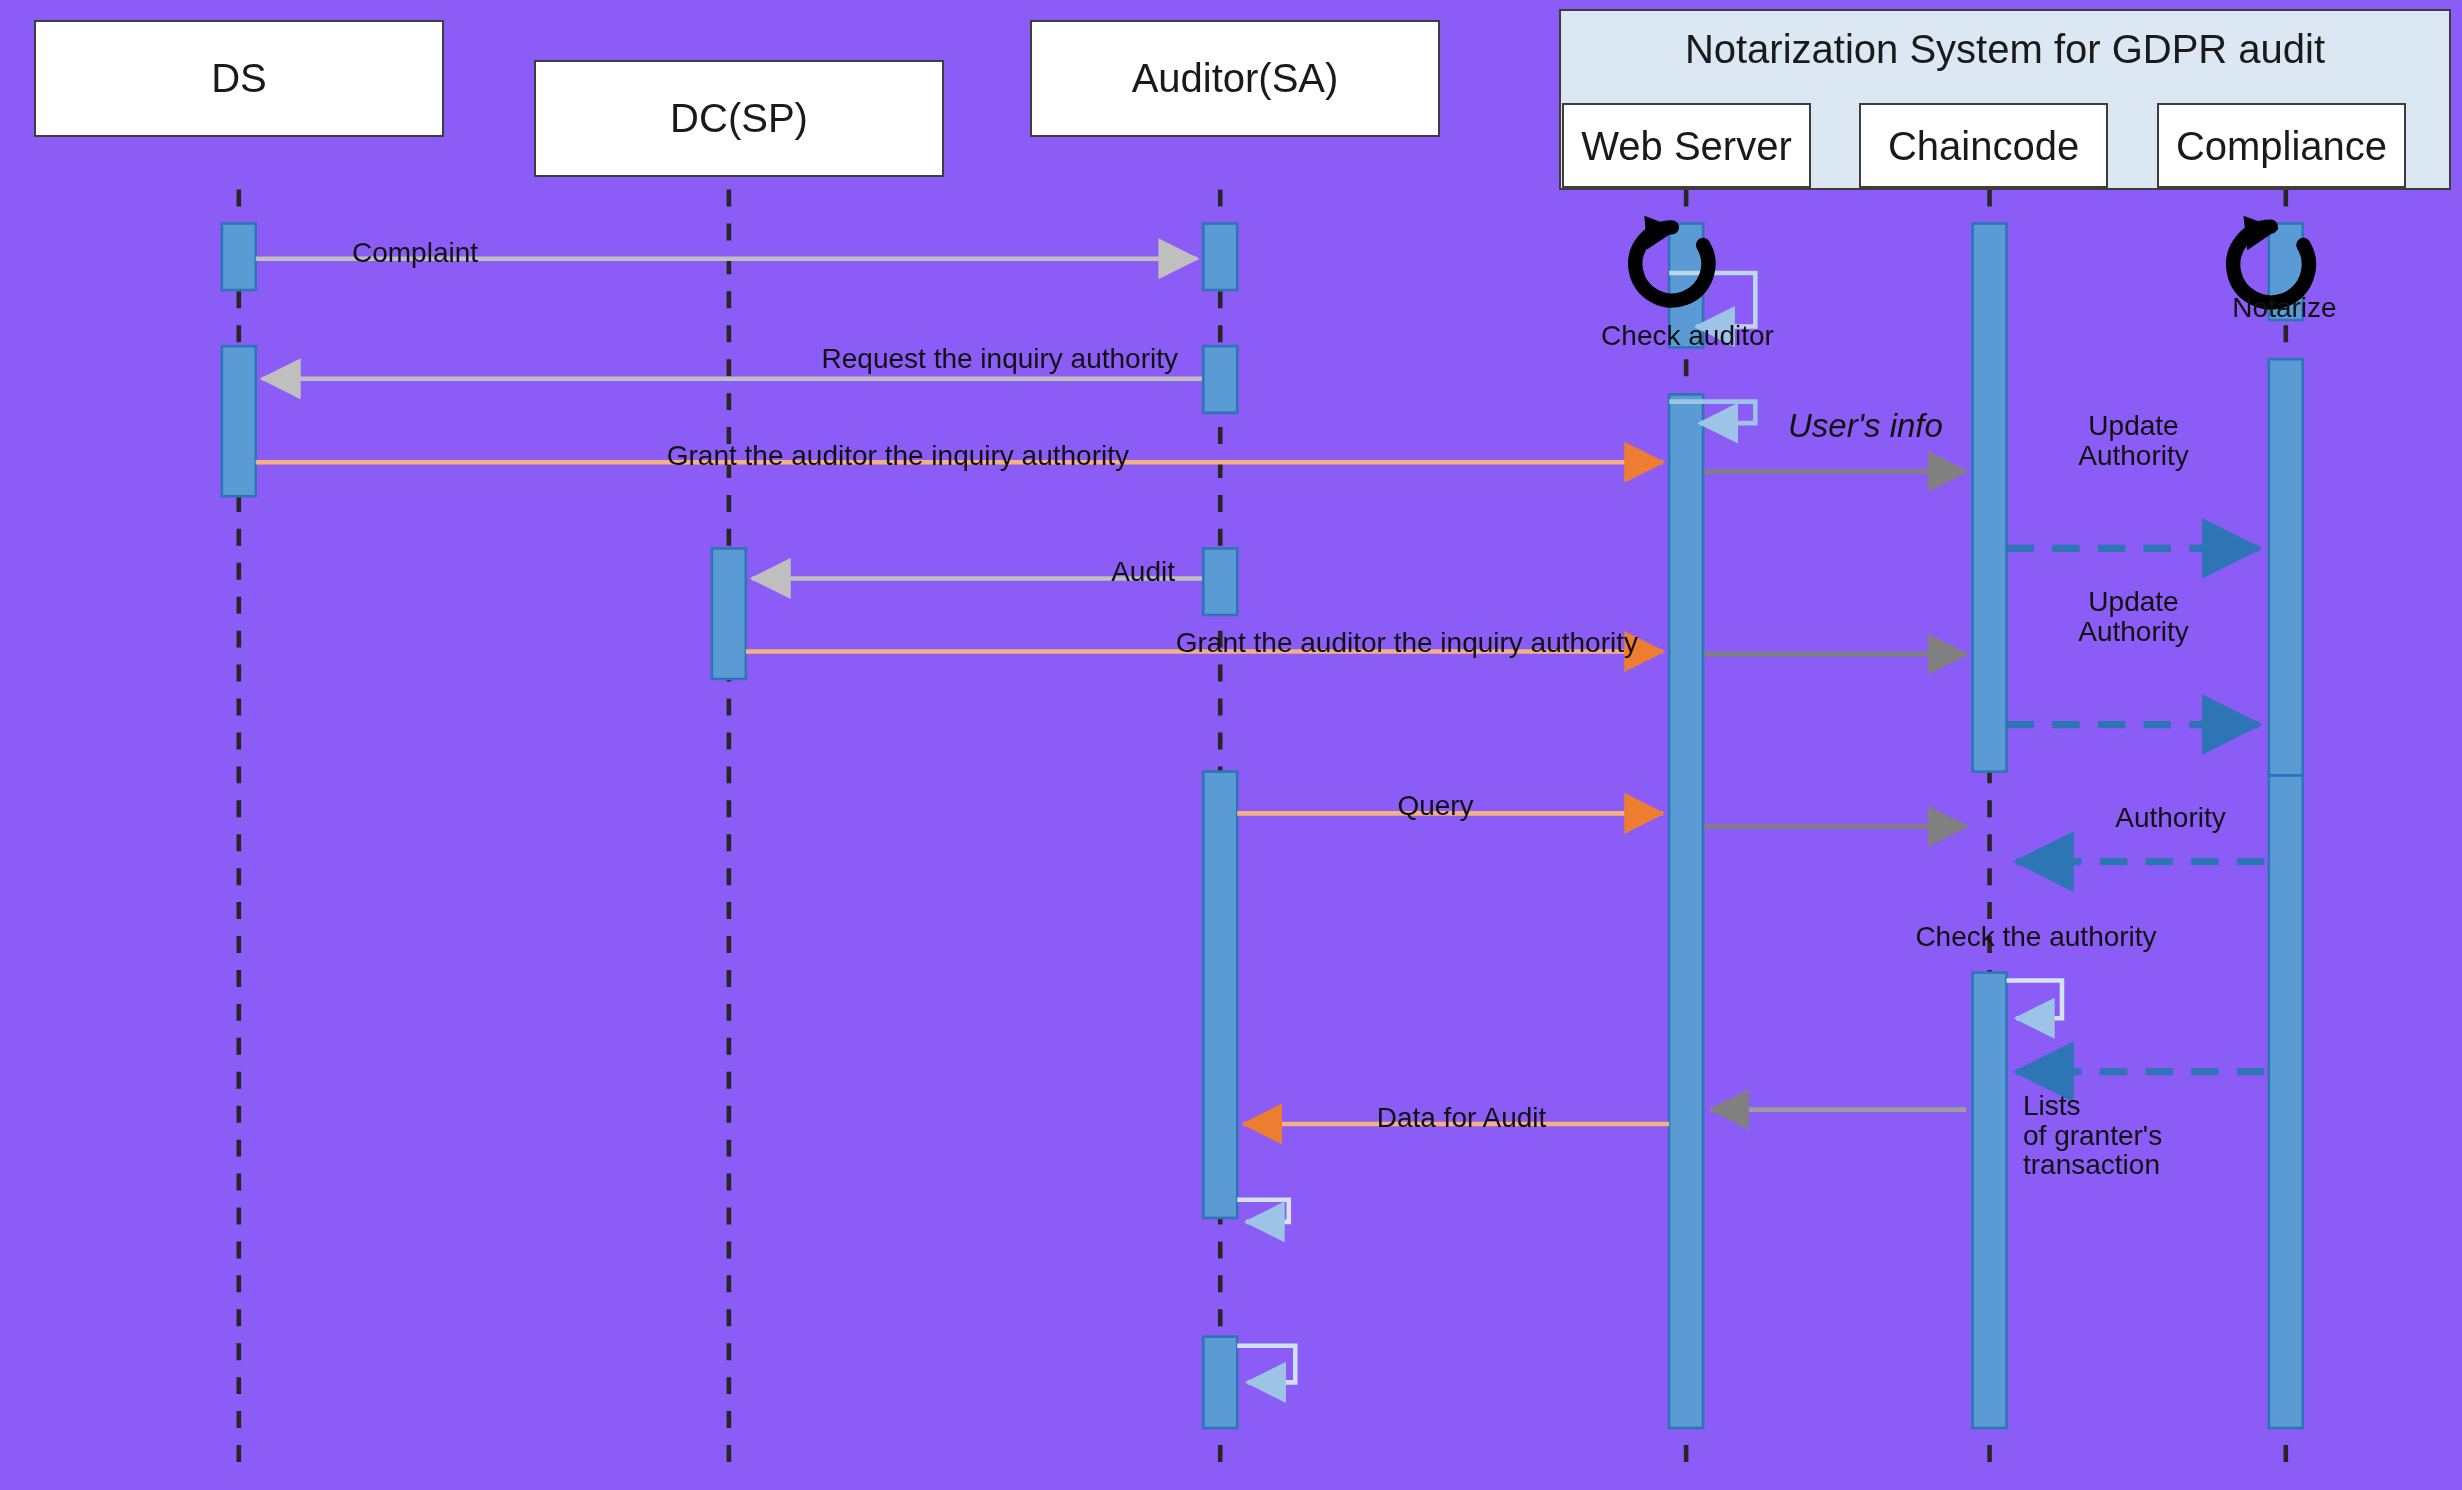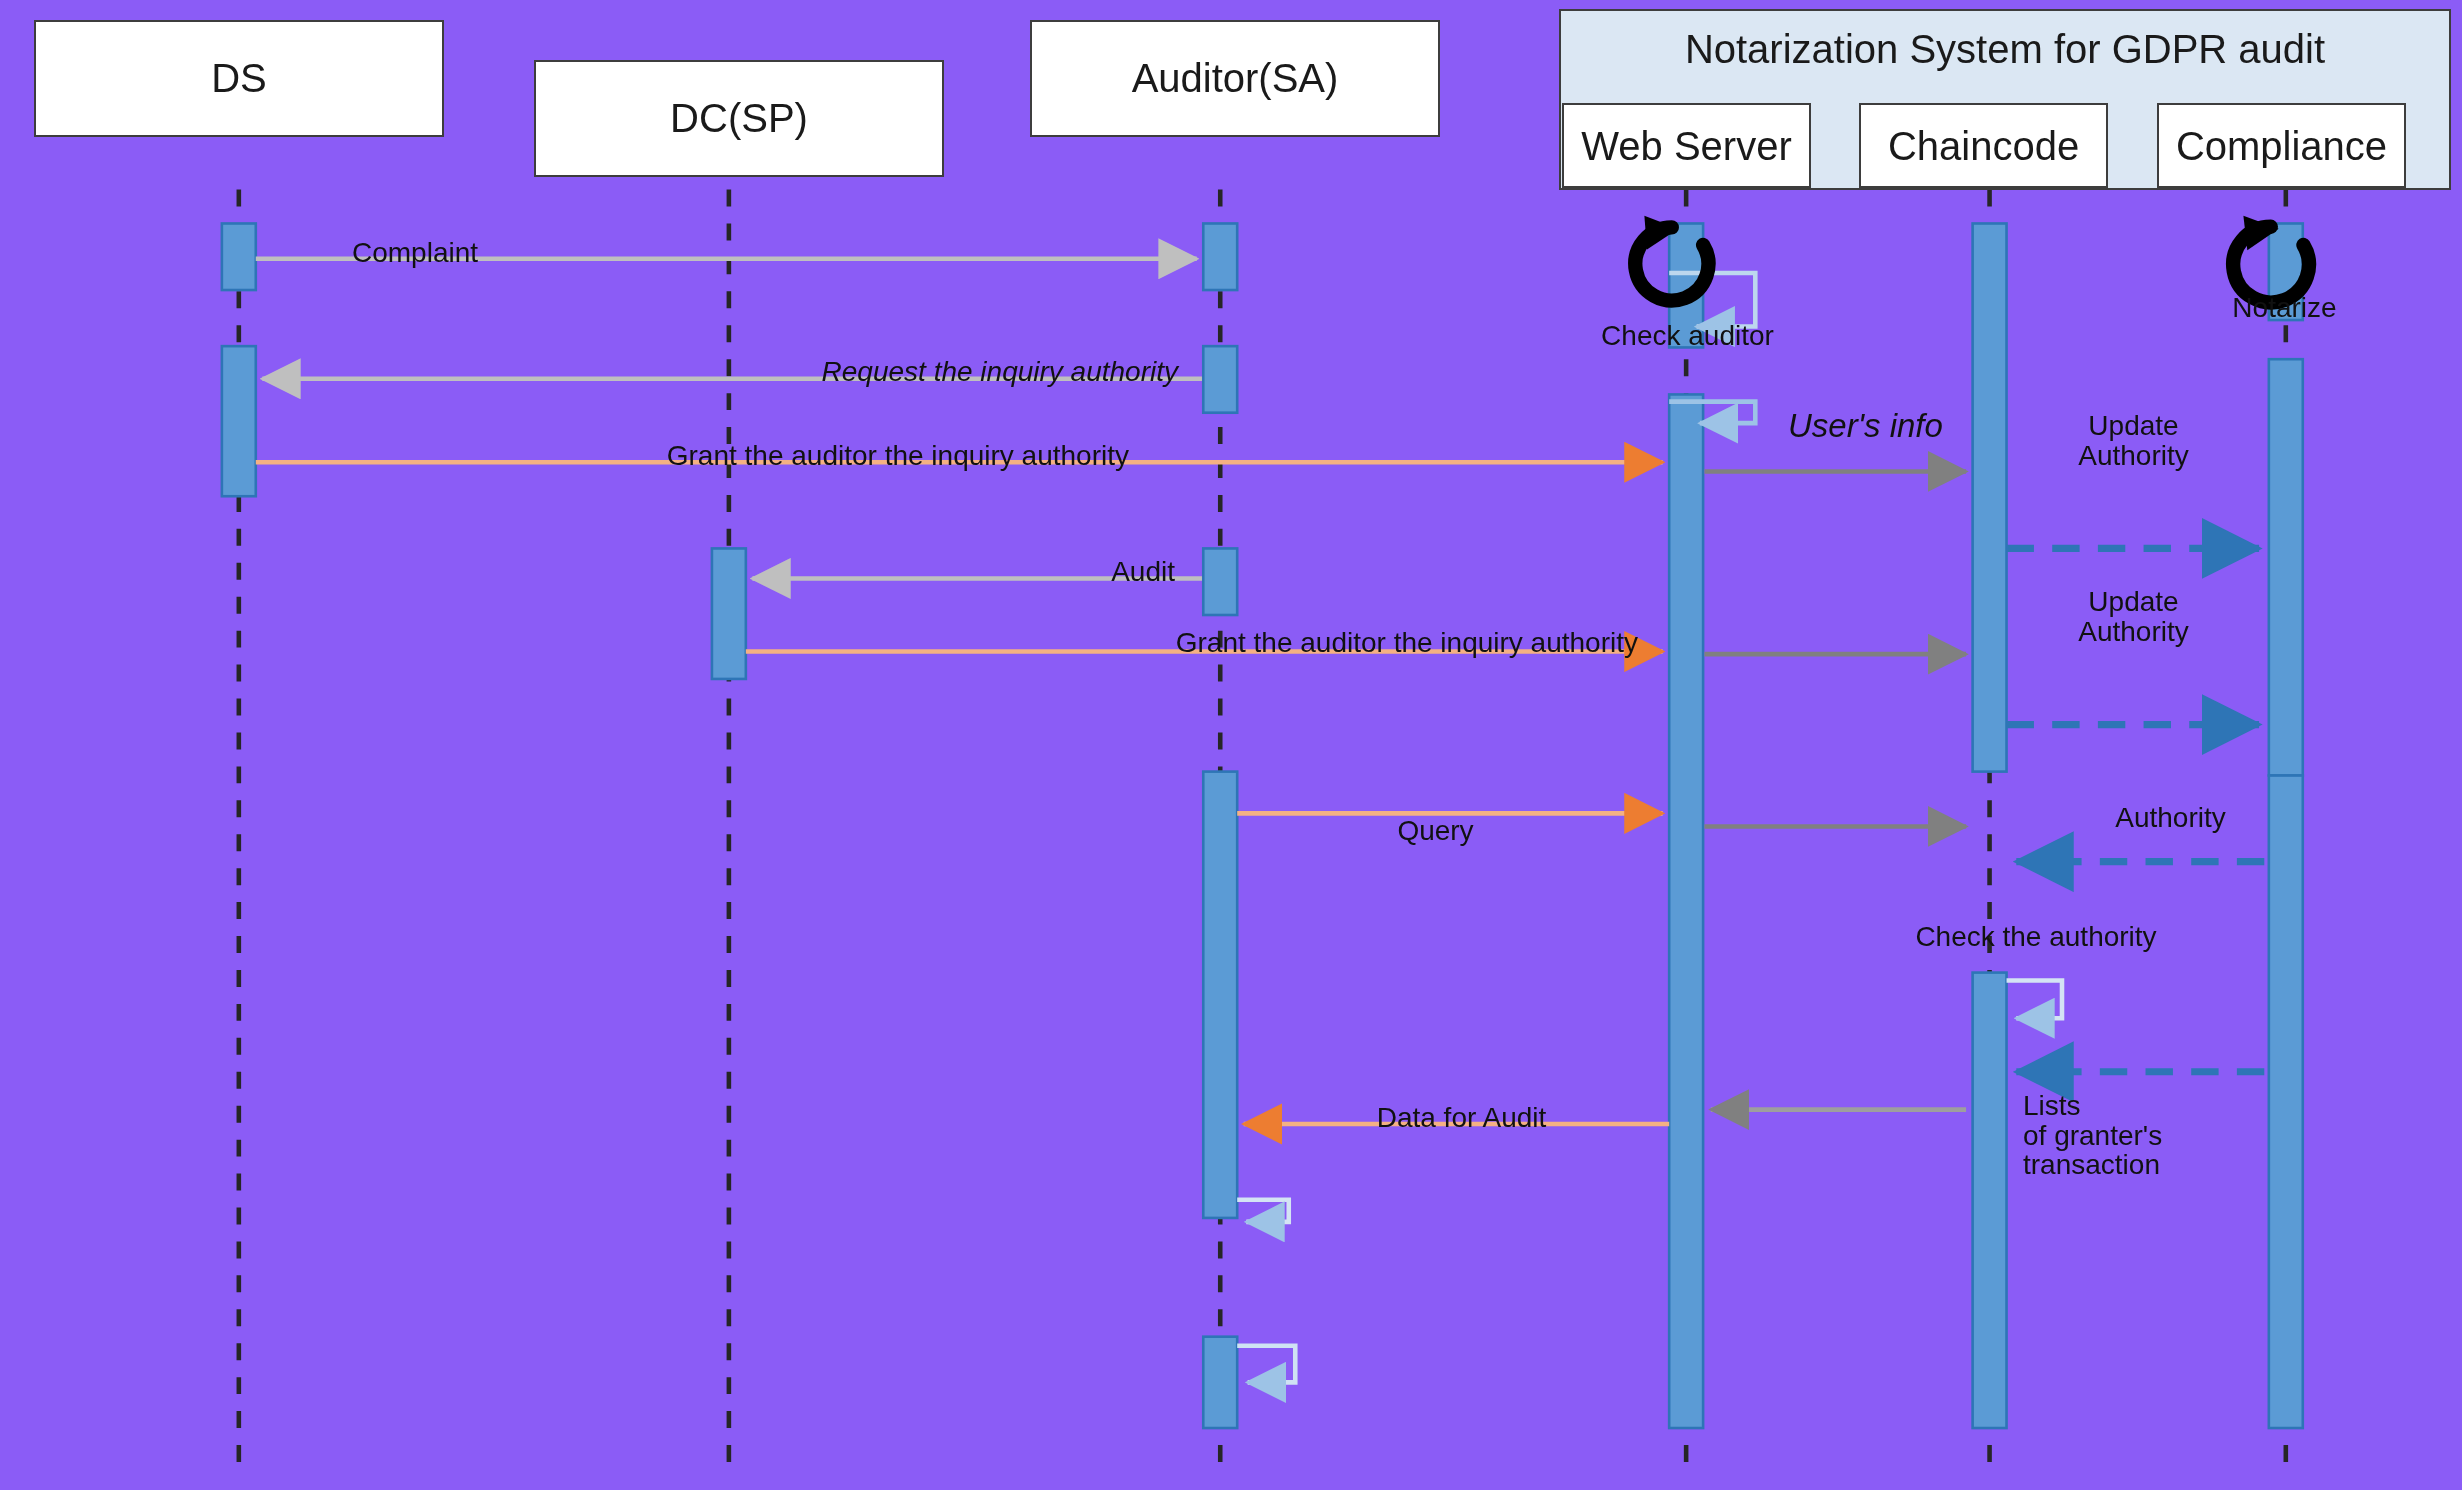--- a/index.html
+++ b/index.html
@@ -210,41 +210,41 @@
   <div class="hdr-box" style="left:1859px; top:103px; width:249px; height:85px;">
     <span class="hdr-label">Chaincode</span>
   </div>
 
   <div class="hdr-box" style="left:2157px; top:103px; width:249px; height:85px;">
     <span class="hdr-label">Compliance</span>
   </div>
 
   <div class="msg-label" style="left:352px; top:238px;">Complaint</div>
 
-  <div class="msg-label right" style="left:281px; top:357px; width:897px;font-style:italic;">Request the inquiry authority</div>
+  <div class="msg-label right" style="left:281px; top:344px; width:897px;">Request the inquiry authority</div>
 
   <div class="msg-label right" style="left:215px; top:441px; width:914px;">Grant the auditor the inquiry authority</div>
 
   <div class="msg-label center" style="left:1521px; top:321px; width:333px;">Check auditor</div>
 
   <div class="msg-label italic" style="left:1788px; top:388px;">User's info</div>
 
   <div class="msg-label center multiline" style="left:2013px; top:411px; width:241px;">Update
 Authority</div>
 
   <div class="msg-label center" style="left:2154px; top:293px; width:261px;">Notarize</div>
 
   <div class="msg-label right" style="left:783px; top:557px; width:392px;">Audit</div>
 
   <div class="msg-label right" style="left:653px; top:628px; width:985px;">Grant the auditor the inquiry authority</div>
 
   <div class="msg-label center multiline" style="left:2013px; top:587px; width:241px;">Update
 Authority</div>
 
-  <div class="msg-label center" style="left:1292px; top:816px; width:287px;">Query</div>
+  <div class="msg-label center" style="left:1292px; top:791px; width:287px;">Query</div>
 
   <div class="msg-label center" style="left:2043px; top:803px; width:255px;">Authority</div>
 
   <div class="msg-label center" style="left:1775px; top:922px; width:522px;">Check the authority</div>
 
   <div class="msg-label multiline" style="left:2023px; top:1091px; width:287px;">Lists
 of granter's
 transaction</div>
 
   <div class="msg-label center" style="left:1279px; top:1103px; width:365px;">Data for Audit</div>

